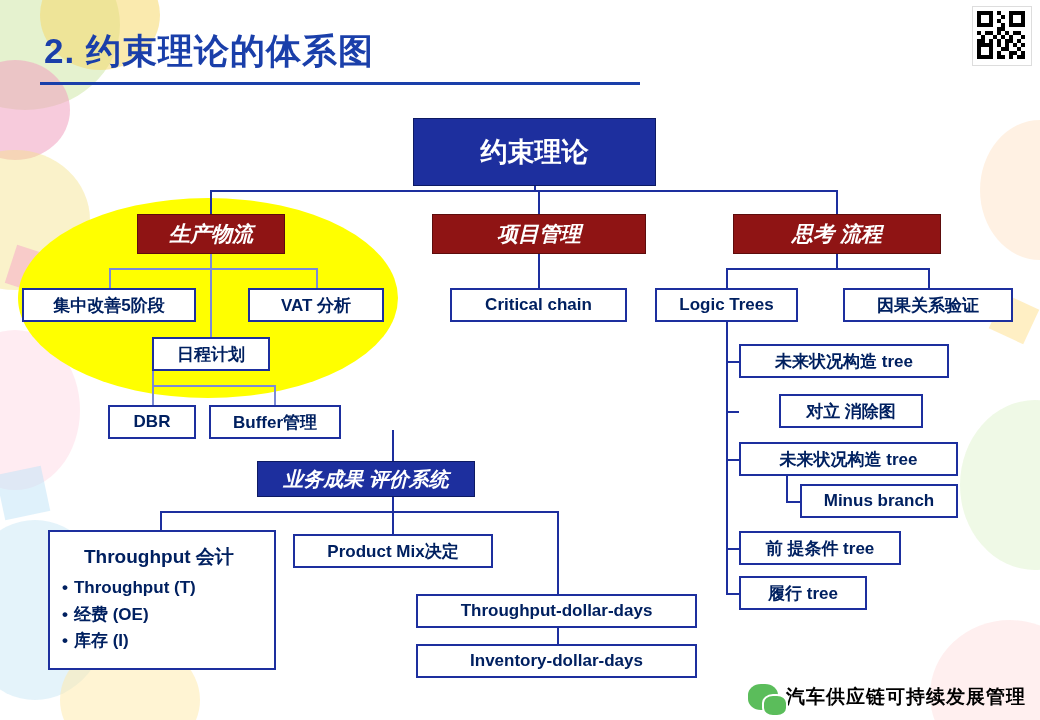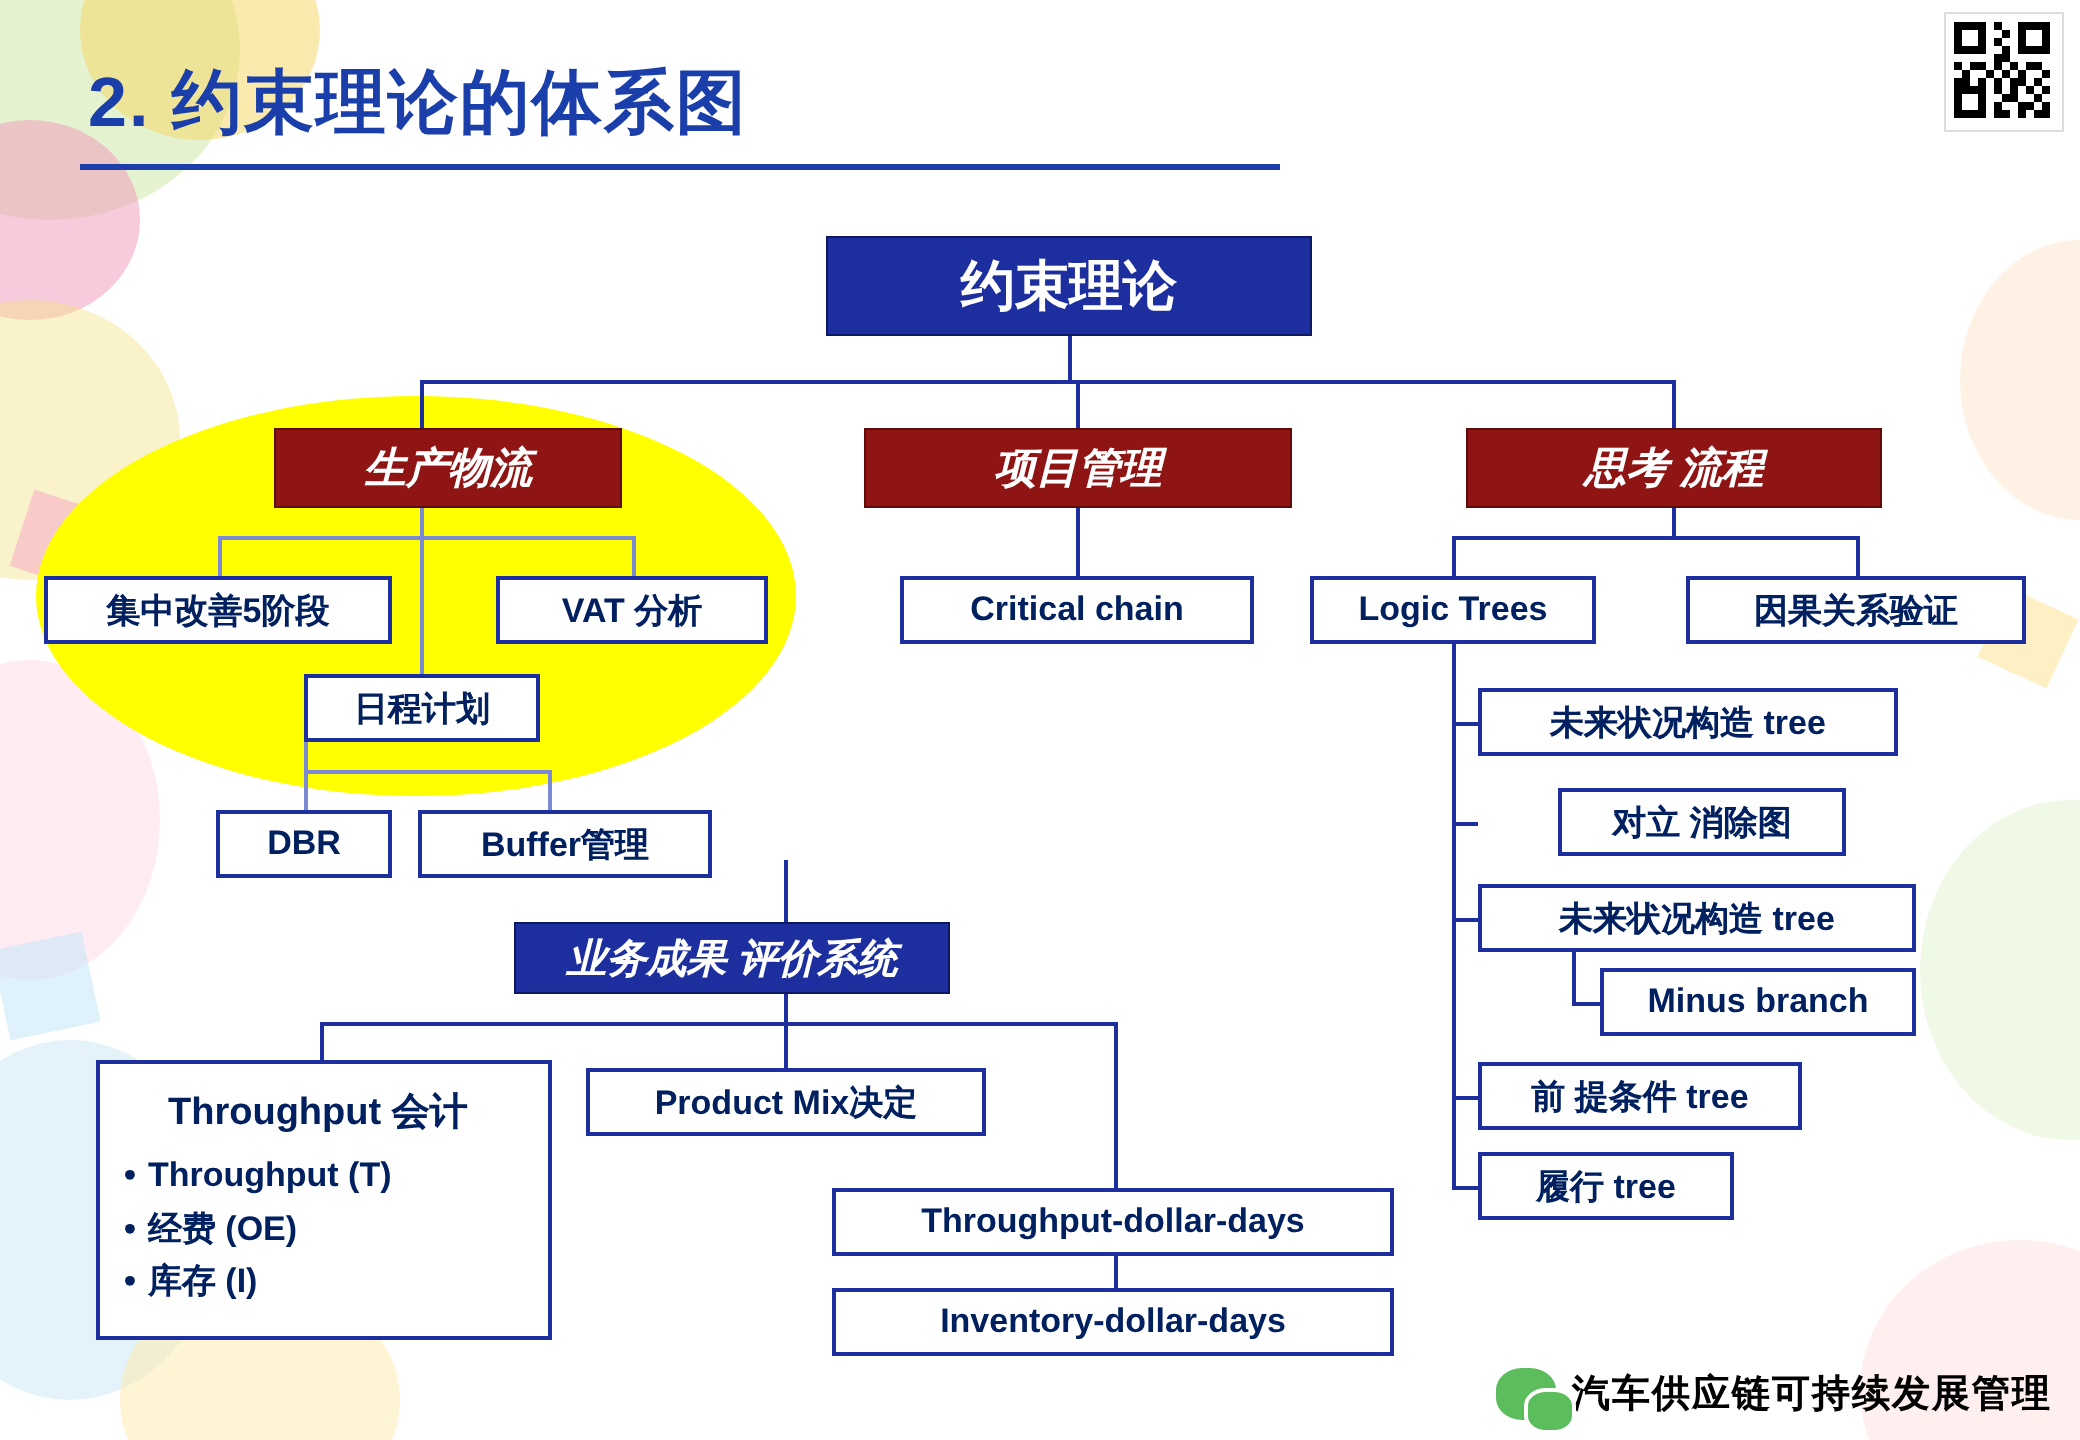--- a/index.html
+++ b/index.html
@@ -46,34 +46,34 @@
 
   
   .box{position:absolute;box-sizing:border-box;display:flex;align-items:center;
        justify-content:center;text-align:center;white-space:nowrap;}
   .navy{background:#1d2f9e;color:#fff;border:1px solid #0d1a63;}
   .dred{background:#8f1414;color:#fff;border:1px solid #5d0c0c;}
   .white{background:#ffffff;color:#002060;border:2px solid #1d2f9e;}
   .it{font-style:italic;}
   .bold{font-weight:bold;}
 
-  .root{left:413px;top:118px;width:243px;height:50px;font-size:27px;text-align:center;}
+  .root{left:413px;top:118px;width:243px;height:68px;font-size:27px;text-align:center;}
   .hdr{height:40px;font-size:21px;}
 
-  .h-prod{left:137px;top:214px;width:174px;}
+  .h-prod{left:137px;top:214px;width:148px;}
   .h-proj{left:432px;top:214px;width:214px;}
   .h-think{left:733px;top:214px;width:208px;}
 
   .lvl{height:34px;font-size:17px;}
 
   .n-5step{left:22px;top:288px;width:174px;}
   .n-vat{left:248px;top:288px;width:136px;}
   .n-sched{left:152px;top:337px;width:118px;}
   .n-dbr{left:108px;top:405px;width:88px;}
-  .n-buffer{left:209px;top:405px;width:147px;}
+  .n-buffer{left:209px;top:405px;width:132px;}
   .n-crit{left:450px;top:288px;width:177px;}
   .n-logic{left:655px;top:288px;width:143px;}
   .n-cause{left:843px;top:288px;width:170px;}
 
   .n-t1{left:739px;top:344px;width:210px;}
   .n-t2{left:779px;top:394px;width:144px;}
   .n-t3{left:739px;top:442px;width:219px;}
   .n-t4{left:800px;top:484px;width:158px;}
   .n-t5{left:739px;top:531px;width:162px;}
   .n-t6{left:739px;top:576px;width:128px;}

